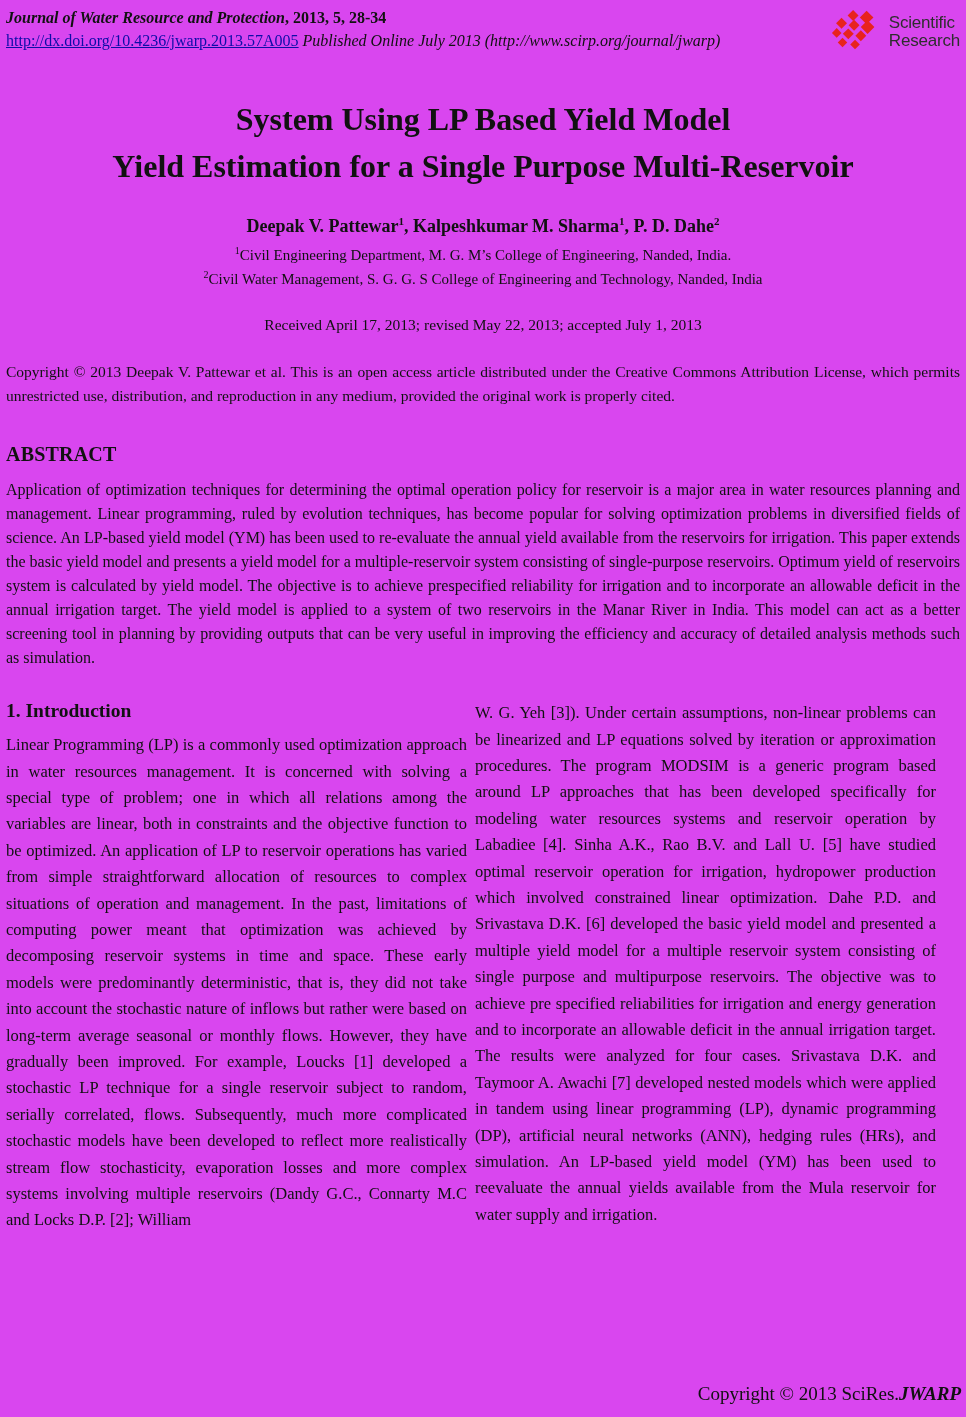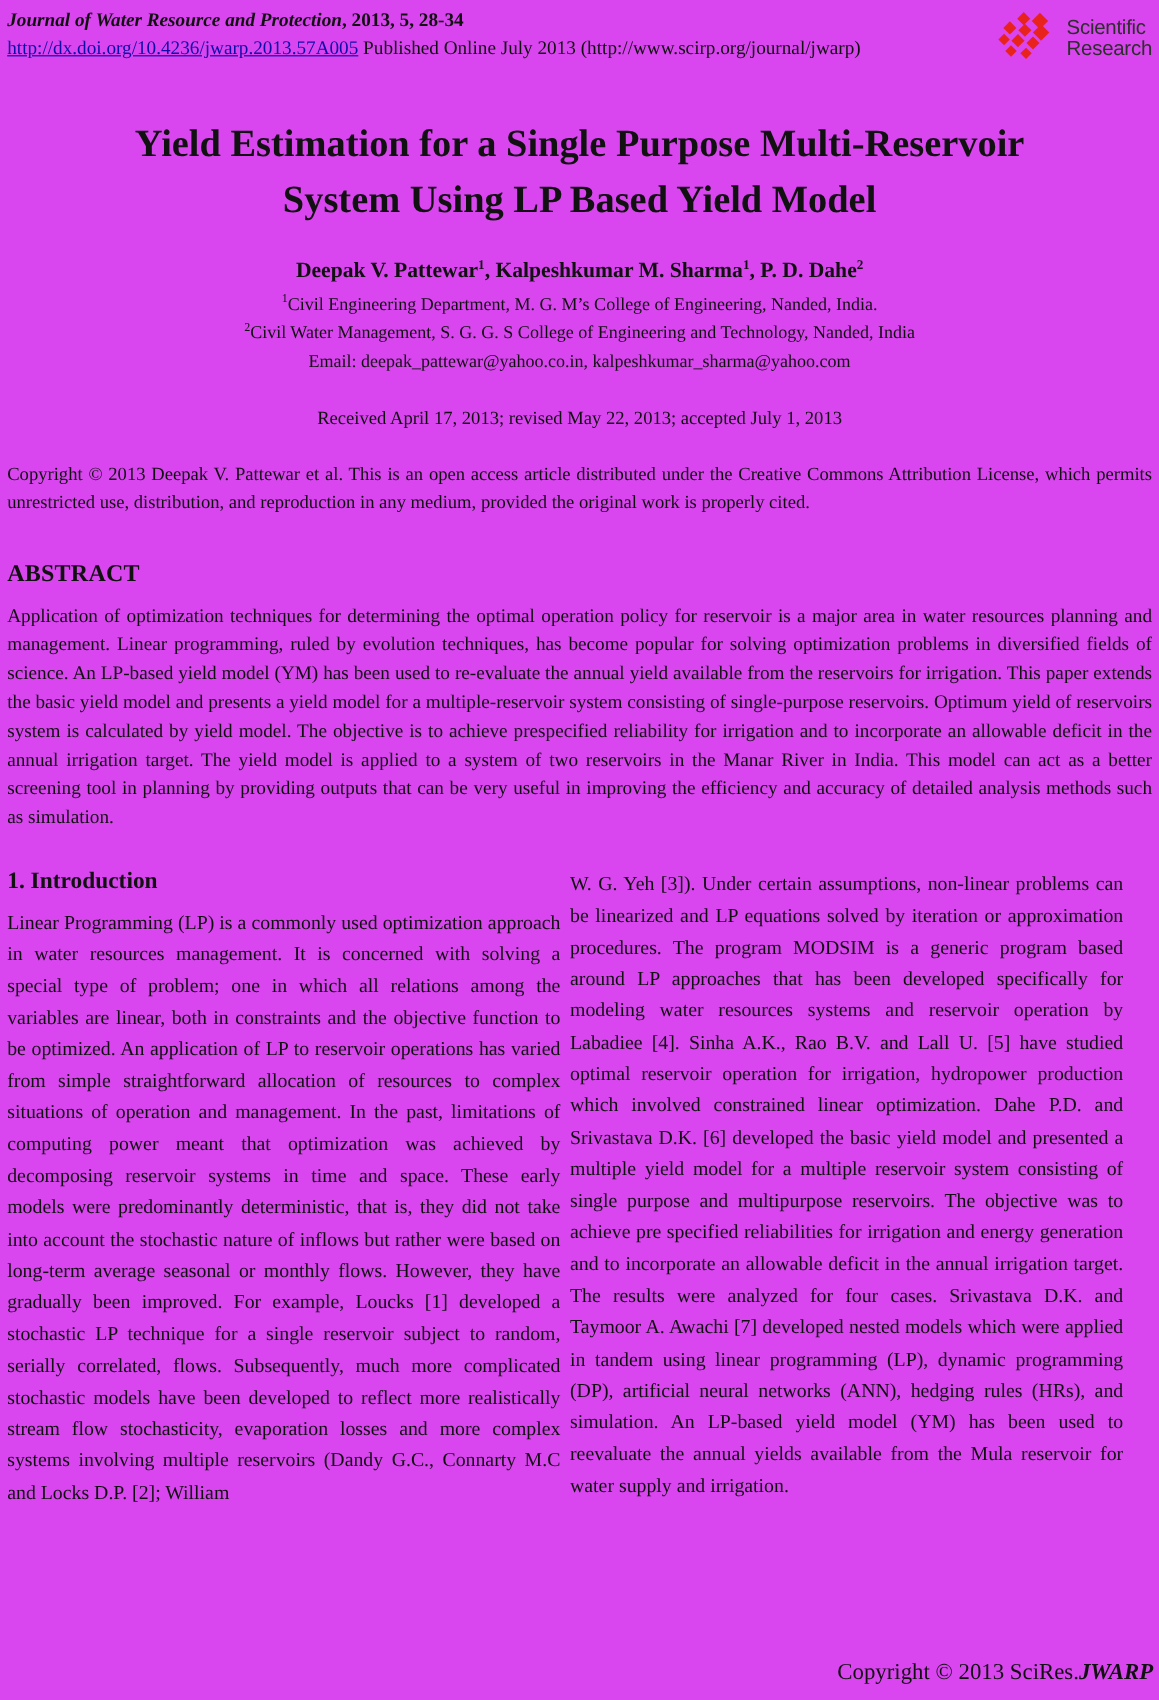--- a/index.html
+++ b/index.html
@@ -7,21 +7,21 @@
   .page{position:relative;width:966px;height:1417px;overflow:hidden;background:#d946ef;
         padding:0;box-sizing:border-box;}
   .inner{padding:6px 6px 0 6px;}
 
   
   .header{display:flex;justify-content:space-between;align-items:flex-start;}
   .header-left{font-size:16px;line-height:1.45;}
   .jtitle{font-weight:bold;font-style:italic;}
   .jmeta{font-weight:bold;}
   .doi{color:#0d0da8;text-decoration:underline;cursor:pointer;}
-  .pubnote{color:#111;}
+  .pubnote{color:#111;font-style:italic;}
   .logo{display:flex;align-items:center;gap:6px;margin-top:2px;}
   .logo-text{font-family:"Liberation Sans",sans-serif;font-size:17px;line-height:1.05;
              color:#2e2e2e;letter-spacing:-0.2px;margin-top:3px;}
 
   
   .title{margin-top:44px;text-align:center;font-size:32px;font-weight:bold;line-height:1.45;}
 
   .authors{margin-top:26px;text-align:center;font-size:18px;font-weight:bold;}
   .authors sup{font-size:11px;}
   .affil{margin-top:6px;text-align:center;font-size:15px;line-height:1.5;}
@@ -81,32 +81,31 @@
           </g>
         </svg>
         <div class="logo-text">
           <div>Scientific</div>
           <div>Research</div>
         </div>
       </div>
     </div>
 
     <div class="title">
+      <div>System Using LP Based Yield Model</div>
       <div>Yield Estimation for a Single Purpose Multi-Reservoir</div>
-      <div>System Using LP Based Yield Model</div>
     </div>
 
     <div class="authors">
       <span><span>Deepak V. Pattewar</span><sup>1</sup></span><span><span>, Kalpeshkumar M. Sharma</span><sup>1</sup></span><span><span>, P. D. Dahe</span><sup>2</sup></span>
     </div>
 
     <div class="affil">
       <div><sup>1</sup><span>Civil Engineering Department, M. G. M’s College of Engineering, Nanded, India.</span></div>
       <div><sup>2</sup><span>Civil Water Management, S. G. G. S College of Engineering and Technology, Nanded, India</span></div>
-      <div class="email">Email: deepak_pattewar@yahoo.co.in, kalpeshkumar_sharma@yahoo.com</div>
     </div>
 
     <div class="received">Received April 17, 2013; revised May 22, 2013; accepted July 1, 2013</div>
 
     <div class="copyright-block">
       <span>Copyright © 2013 Deepak V. Pattewar </span><span class="etal">et al.</span><span> This is an open access article distributed under the Creative Commons Attribution License, which permits unrestricted use, distribution, and reproduction in any medium, provided the original work is properly cited.</span>
     </div>
 
     <div class="abstract-heading">ABSTRACT</div>
     <div class="abstract-body">Application of optimization techniques for determining the optimal operation policy for reservoir is a major area in water resources planning and management. Linear programming, ruled by evolution techniques, has become popular for solving optimization problems in diversified fields of science. An LP-based yield model (YM) has been used to re-evaluate the annual yield available from the reservoirs for irrigation. This paper extends the basic yield model and presents a yield model for a multiple-reservoir system consisting of single-purpose reservoirs. Optimum yield of reservoirs system is calculated by yield model. The objective is to achieve prespecified reliability for irrigation and to incorporate an allowable deficit in the annual irrigation target. The yield model is applied to a system of two reservoirs in the Manar River in India. This model can act as a better screening tool in planning by providing outputs that can be very useful in improving the efficiency and accuracy of detailed analysis methods such as simulation.</div>

